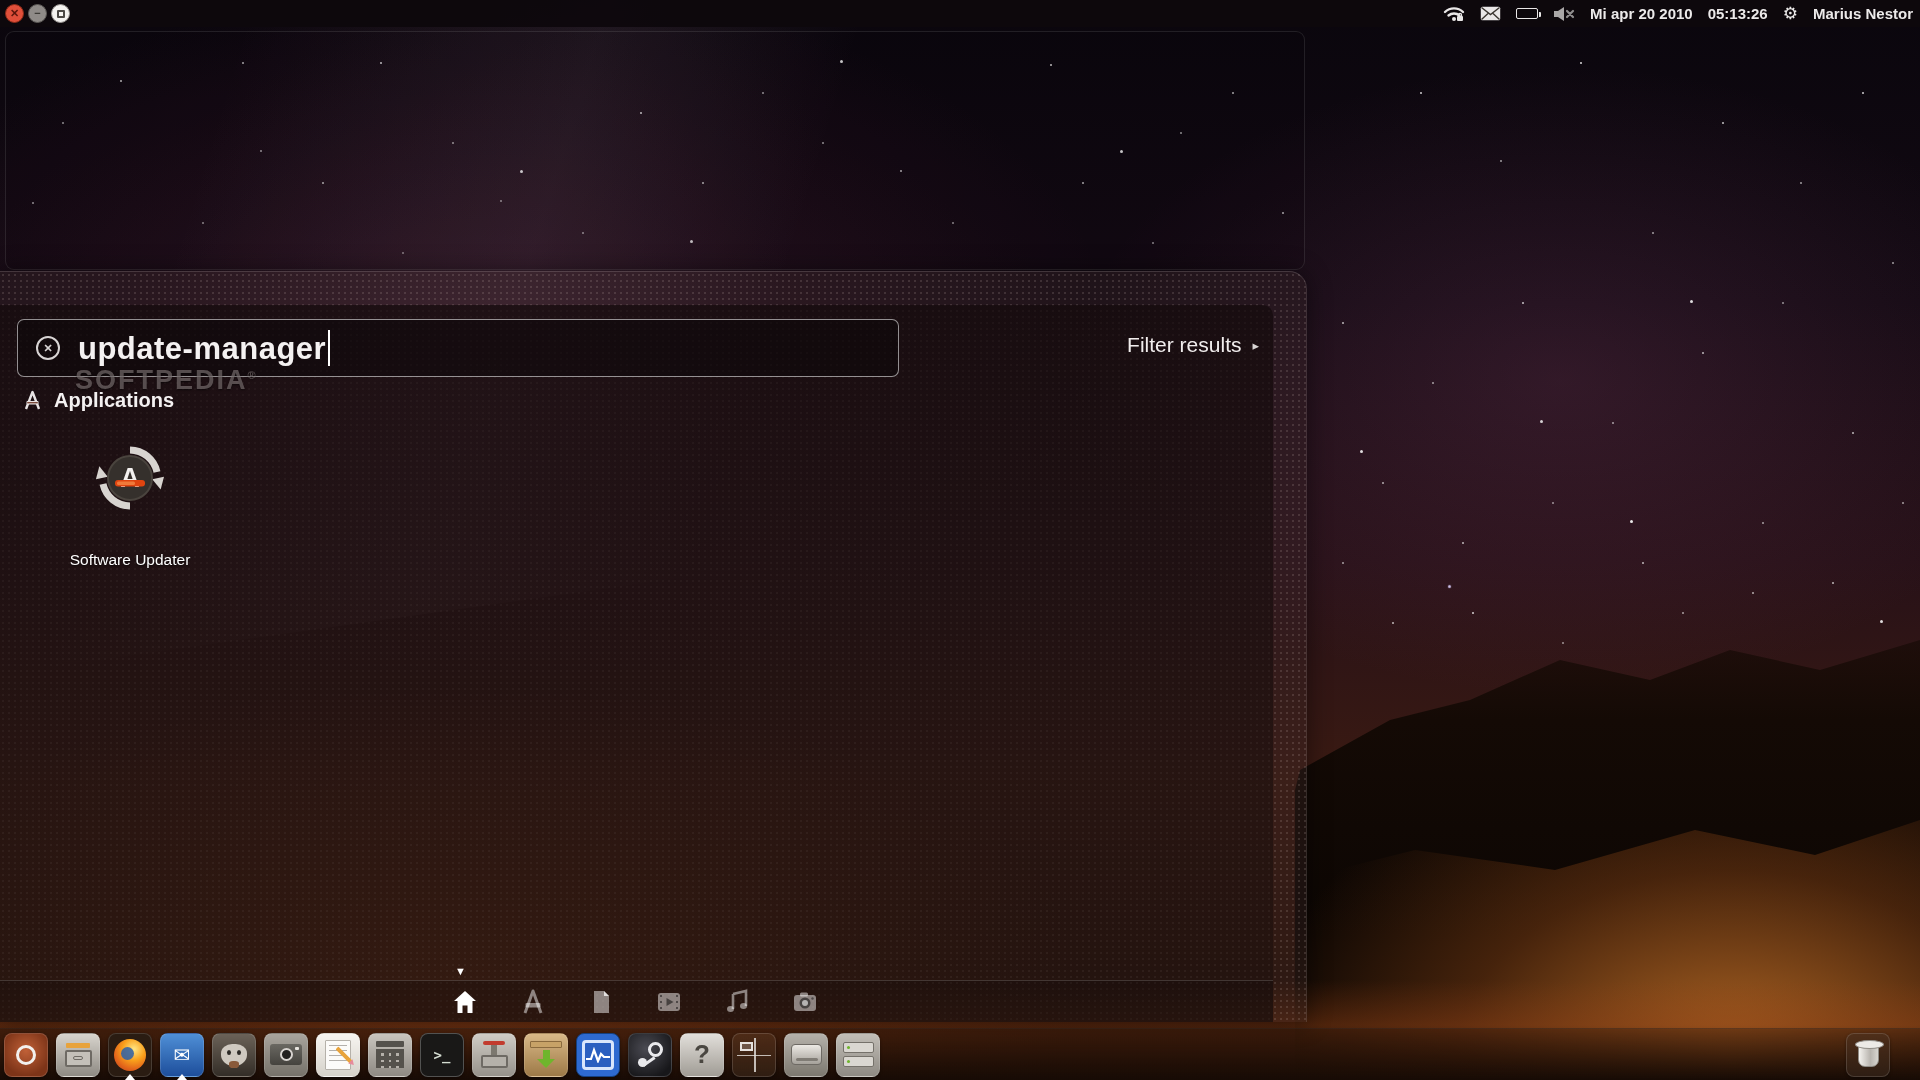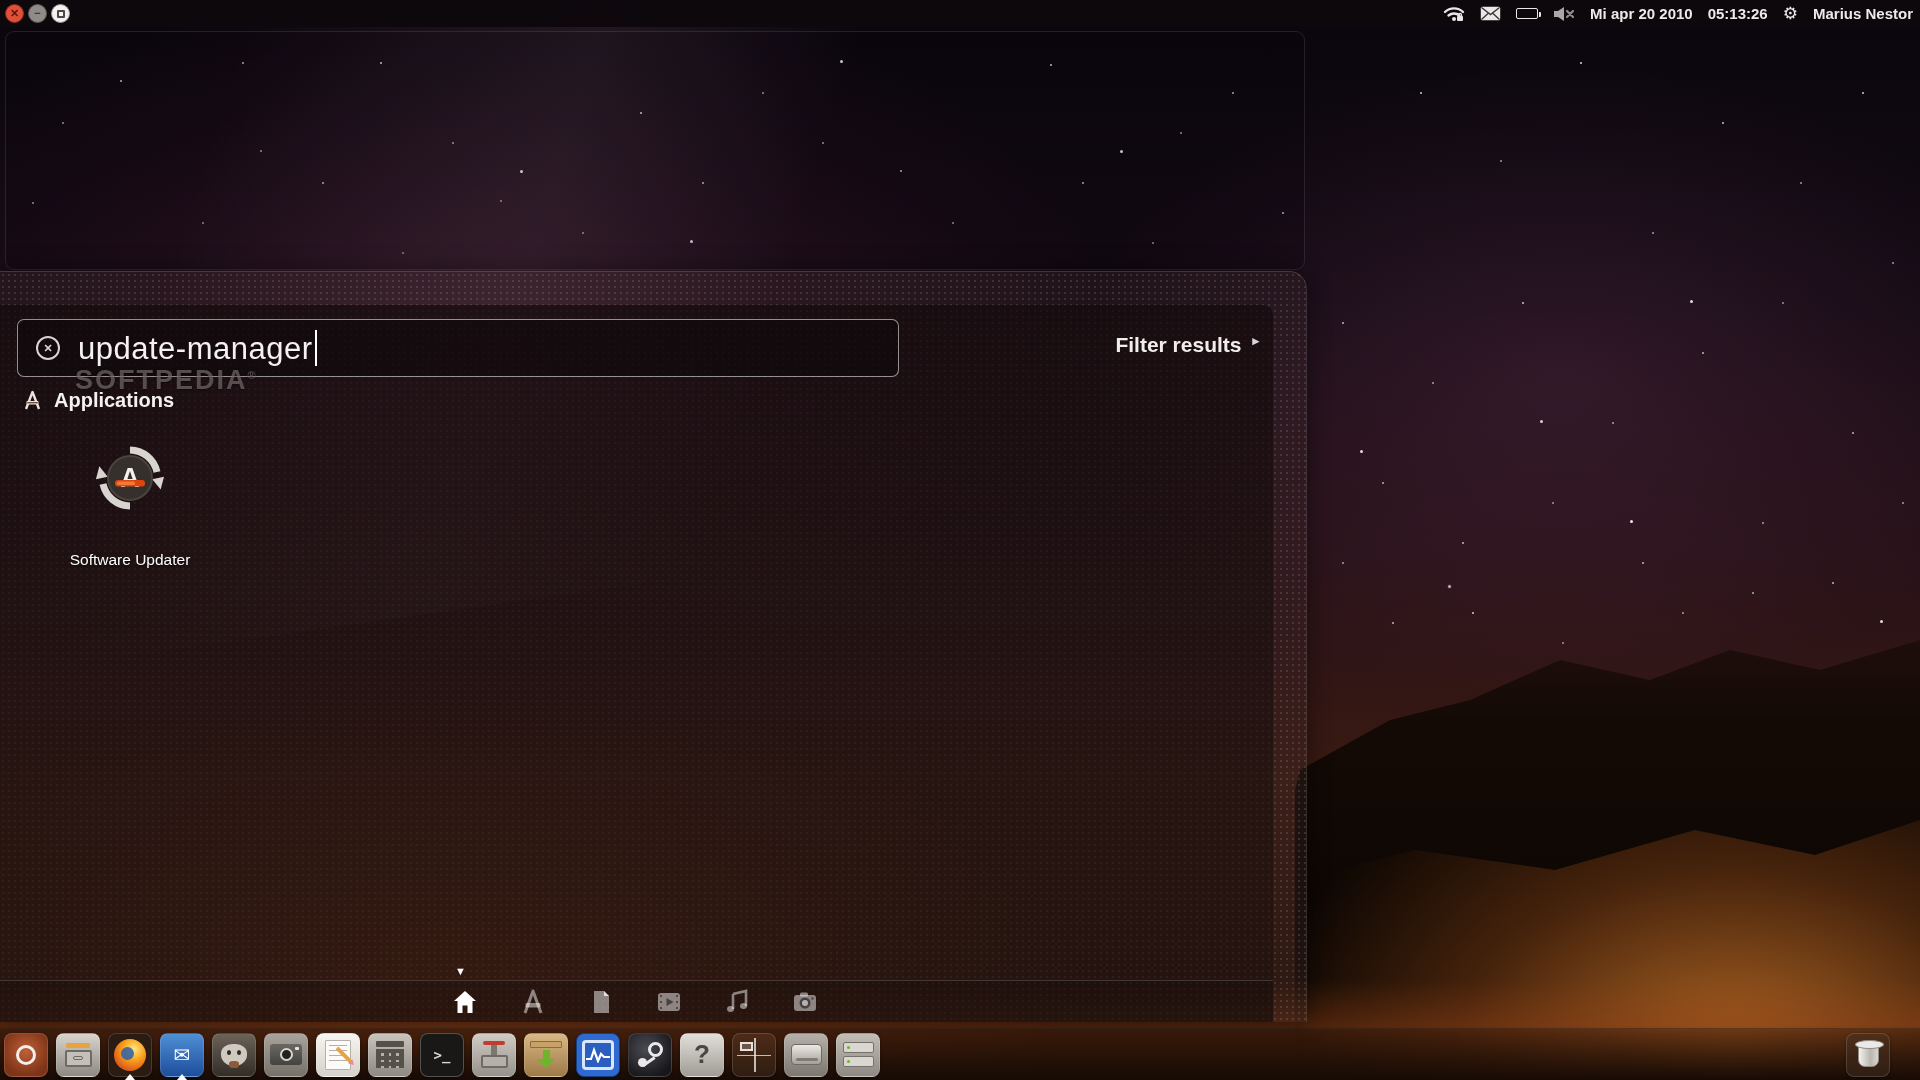--- a/index.html
+++ b/index.html
@@ -84,25 +84,25 @@
     box-shadow:0 0 24px rgba(0,0,0,.45); }
   .dash-inner { position:relative; width:100%; height:100%;
     background:linear-gradient(180deg, rgba(20,10,12,.74) 0%, rgba(24,13,13,.66) 40%, rgba(30,16,12,.58) 100%);
     border-top-right-radius:10px; overflow:hidden; }
 
   .search-box { position:absolute; left:17px; top:14px; width:882px; height:58px;
     border:1px solid rgba(255,255,255,.55); border-radius:7px; background:rgba(8,4,7,.42);
     display:flex; align-items:center; padding-left:18px; }
   .clear-btn { width:24px; height:24px; border:2px solid #d8d4d4; border-radius:50%;
     display:flex; align-items:center; justify-content:center; color:#d8d4d4; font-size:11px; font-weight:700; flex:0 0 auto; }
-  .search-text { margin-left:18px; font-size:31px; font-weight:400; letter-spacing:.5px; color:#f4f1f1; white-space:nowrap; }
+  .search-text { margin-left:18px; font-size:31px; font-weight:700; letter-spacing:.5px; color:#f4f1f1; white-space:nowrap; }
   .caret-bar { display:inline-block; width:2px; height:36px; background:#fff; margin-left:2px; vertical-align:-7px; }
 
-  .filter-row { position:absolute; right:14px; top:28px; display:flex; gap:11px;
-    color:#f1eded; font-size:21px; font-weight:700; }
+  .filter-row { position:absolute; right:14px; top:28px; display:flex; align-items:center; gap:11px;
+    color:#f1eded; font-size:21px; font-weight:400; }
   .filter-arrow { font-size:13px; color:#d9d5d5; }
 
   .watermark { position:absolute; left:75px; top:60px; z-index:6; pointer-events:none;
     font-size:27px; font-weight:800; letter-spacing:2px; color:rgba(160,148,148,.50);
     text-shadow:0 1px 2px rgba(0,0,0,.55);text-align:right; }
   .watermark sup { font-size:11px; letter-spacing:0; }
 
   .category-row { position:absolute; left:22px; top:84px; display:flex; align-items:center; gap:11px; }
   .category-label { color:#f4f1f1; font-size:20px; font-weight:700; }
 

